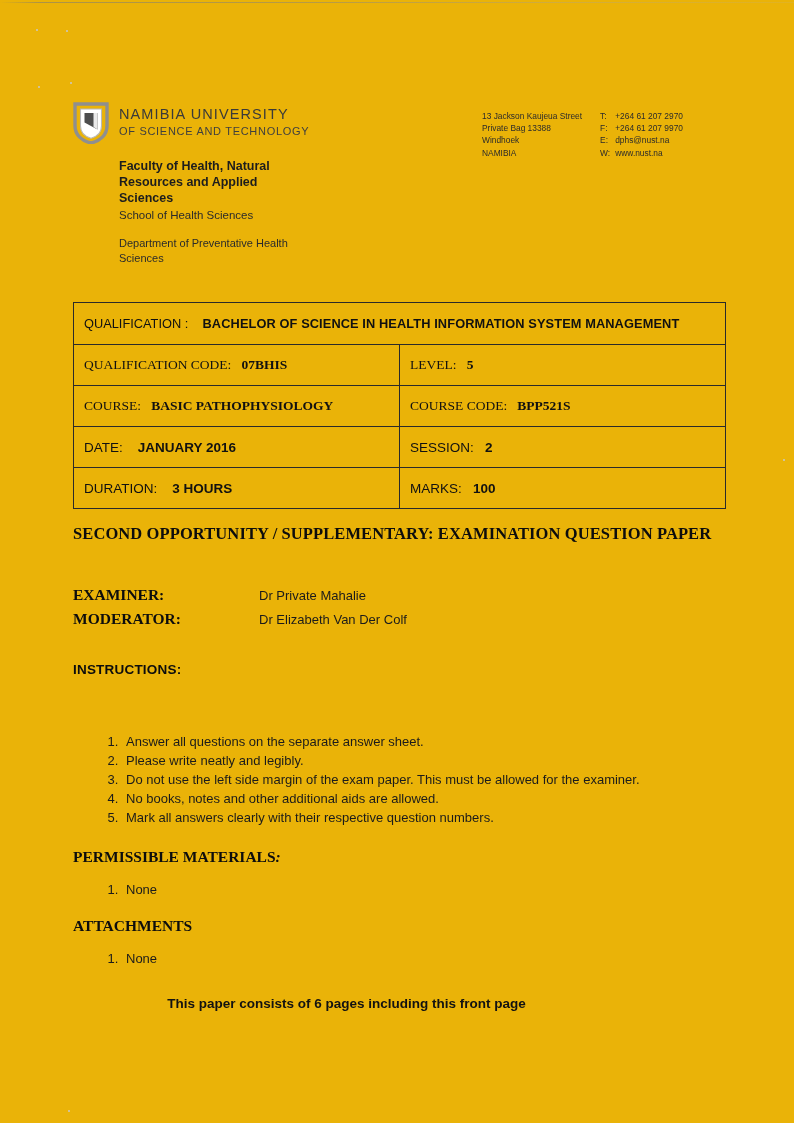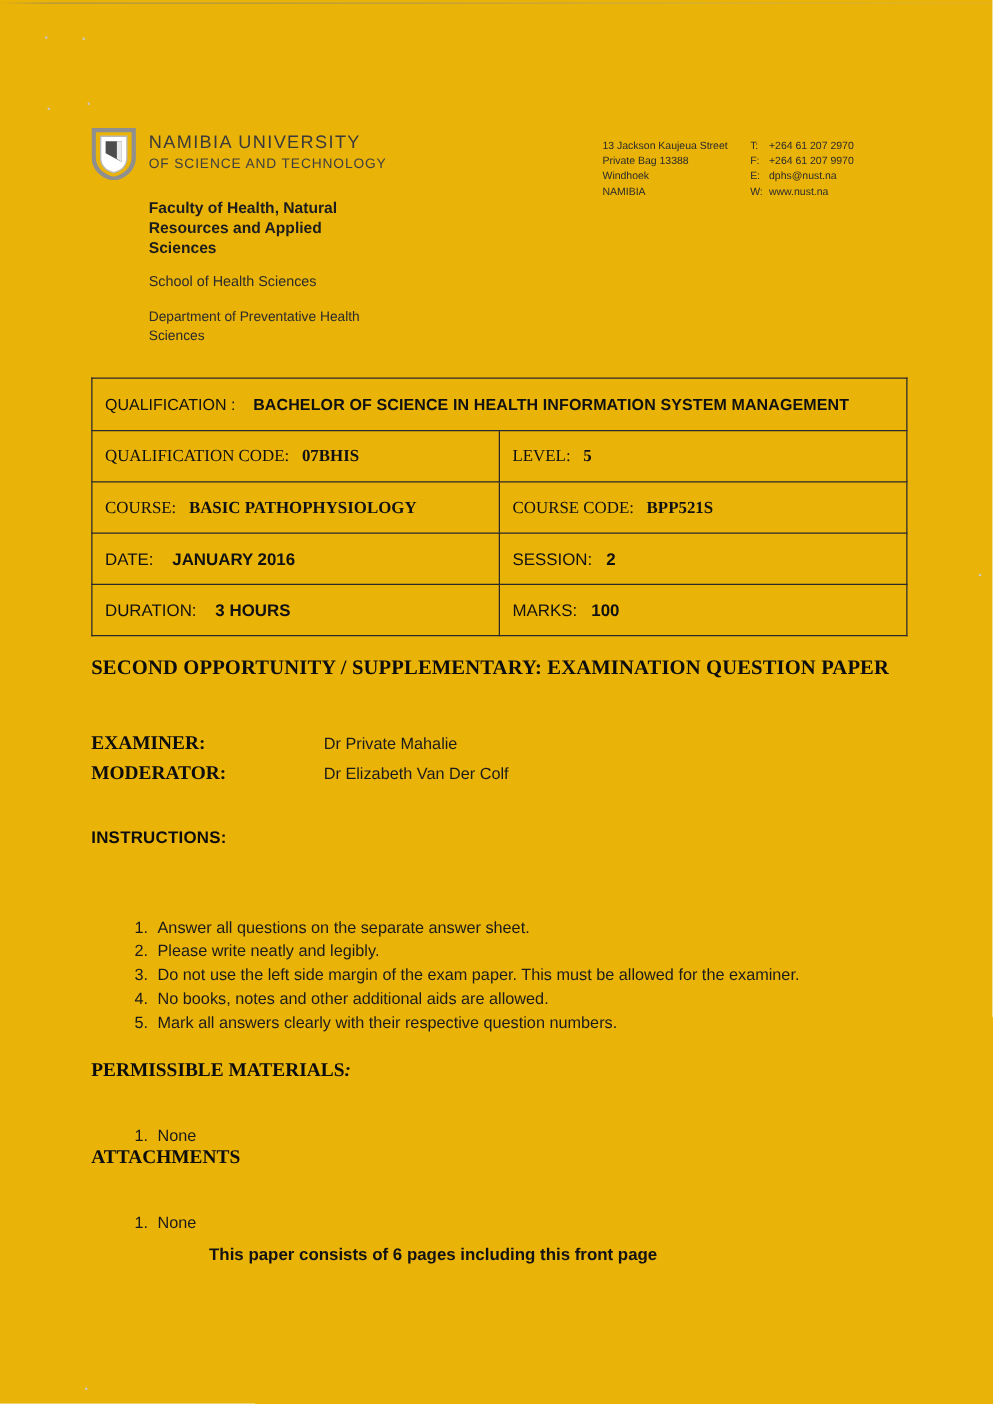--- a/index.html
+++ b/index.html
@@ -81,21 +81,21 @@
   .faculty {
     margin-top: 14px;
     margin-left: 46px;
     font-size: 12.5px;
     font-weight: bold;
     color: #1d1d1d;
     line-height: 1.28;
     width: 180px;
   }
   .school {
-    margin-top: 13px;
+    margin-top: 2px;
     margin-left: 46px;
     font-size: 11.5px;
     color: #2b2b2b;
     line-height: 1.3;
   }
   .dept {
     margin-top: 13px;
     margin-left: 46px;
     font-size: 11px;
     color: #2b2b2b;
@@ -221,21 +221,21 @@
   #attachments-head { top: 917px; }
 
   .mini-list {
     position: absolute;
     left: 96px;
     margin: 0;
     padding: 0 0 0 26px;
     font-size: 13px;
     color: #1b1b1b;
   }
-  .mini-list li { padding-left: 4px; margin-top: 19px; }
+  .mini-list li { padding-left: 4px; }
   #permissible-list { top: 882px; }
   #attachments-list { top: 951px; }
 
   .page-note {
     position: absolute;
     left: 0;
     top: 996px;
     width: 673px;
     text-align: center;
     font-size: 13.5px;

